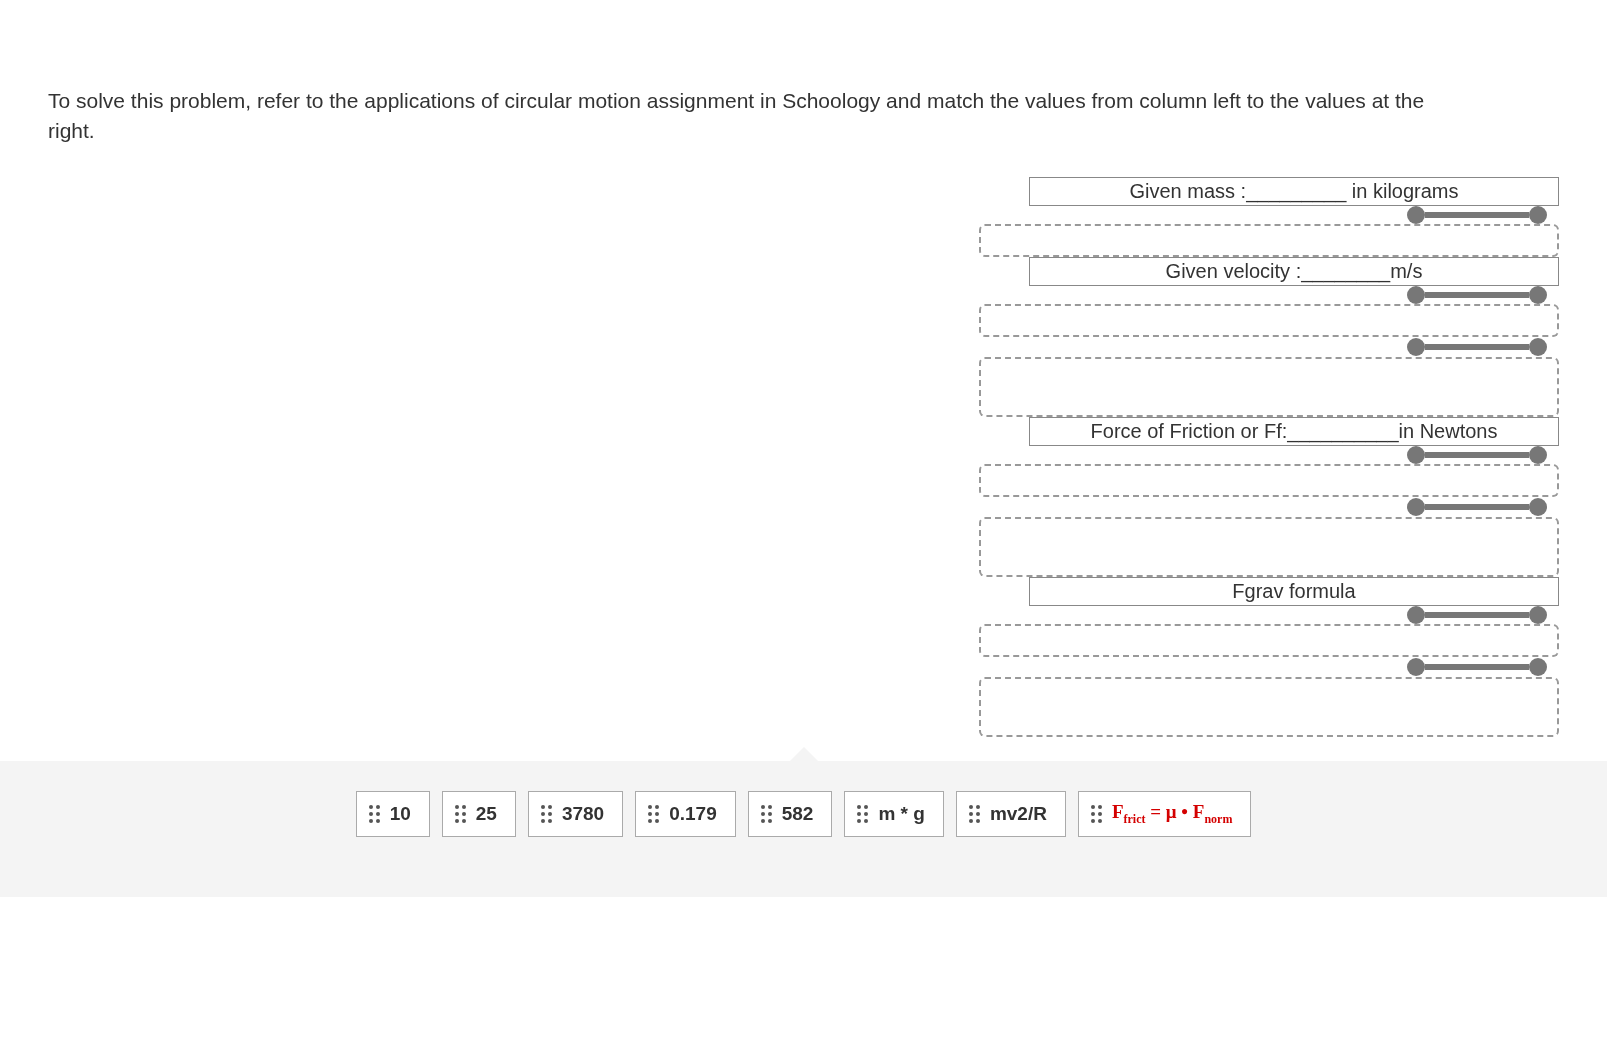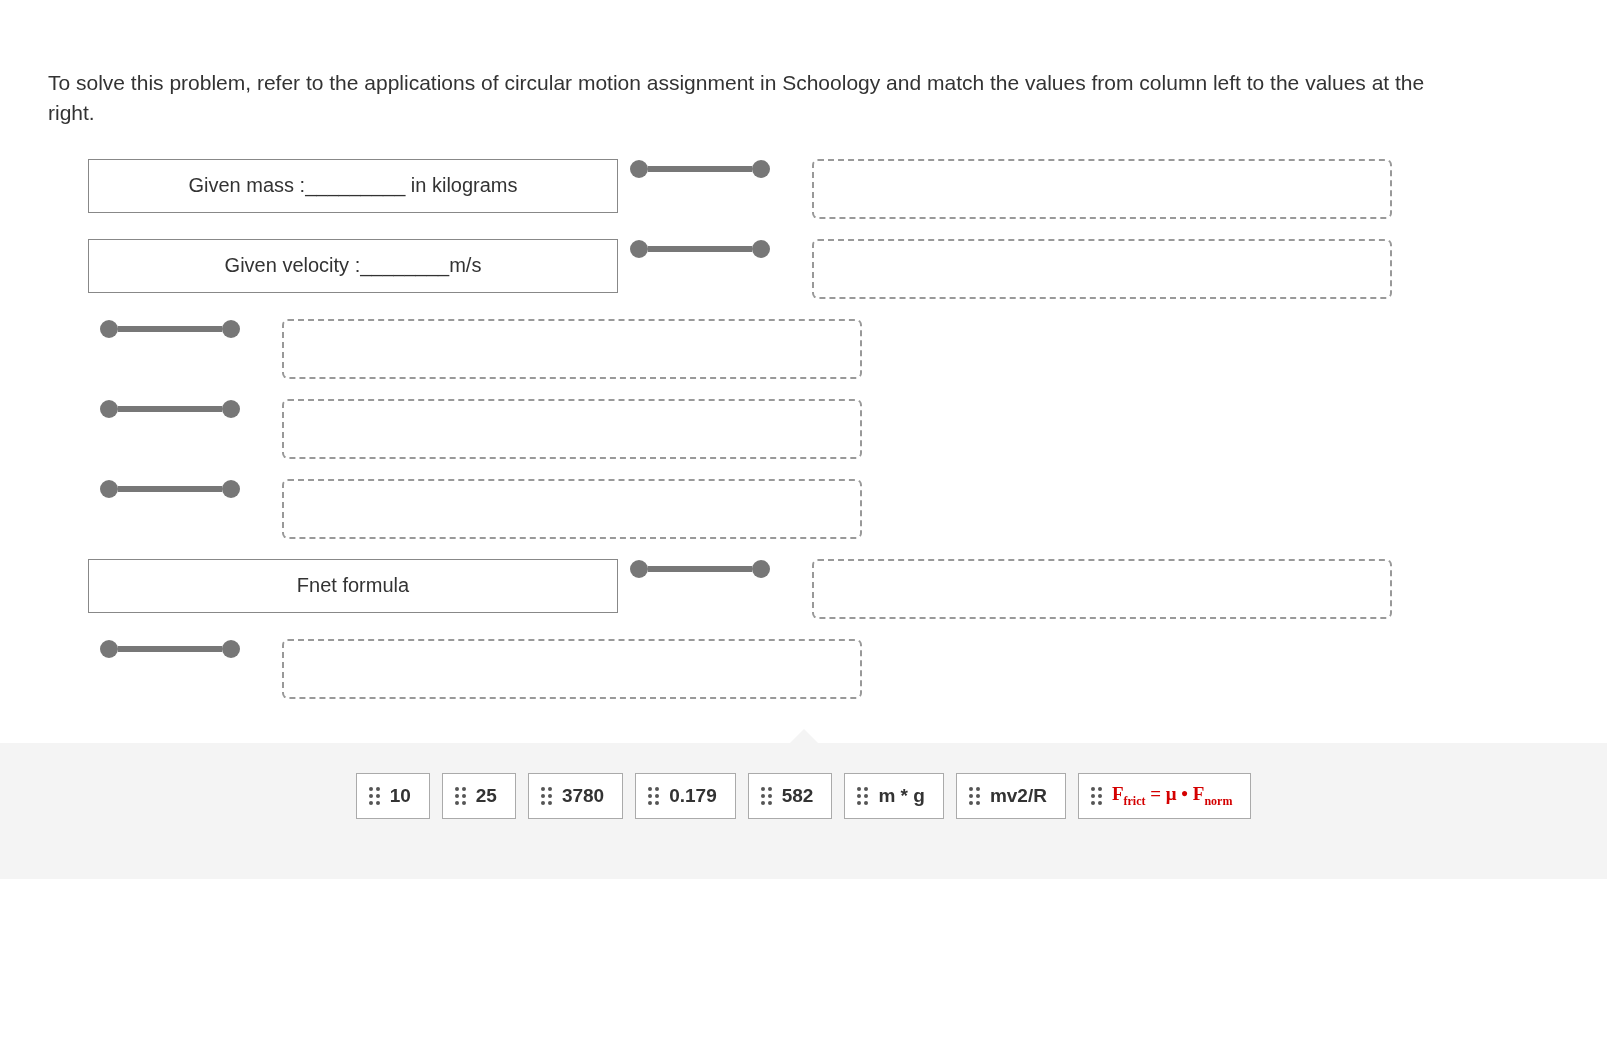--- a/index.html
+++ b/index.html
@@ -1,20 +1,20 @@
 <!DOCTYPE html>
 <html><head>
 <meta charset="utf-8">
 <style>
   * { box-sizing: border-box; margin: 0; padding: 0; }
   html, body { width: 1607px; height: 1063px; background: #fff; font-family: Arial, Helvetica, sans-serif; color: #333; }
-  .page { padding: 68px 48px 0 48px; }
+  .page { padding: 86px 48px 0 48px; }
   .instruction { font-size: 21px; line-height: 1.45; color: #333; max-width: 1380px; }
   .work-area { margin-top: 30px; padding-left: 40px; }
-  .row { display: flex; align-items: flex-start; height: 80px; }
+  .row { display: flex; align-items: flex-end; height: 80px; flex-direction: column; }
   .prompt-box {
     width: 530px; height: 54px;
     border: 1.5px solid #888;
     display: flex; align-items: center; justify-content: center;
     font-size: 20px; color: #333;
     background: #fff;
   }
   .connector {
     display: flex; align-items: center; margin-left: 12px; margin-right: 12px;
     width: 140px; height: 20px;
@@ -113,48 +113,49 @@
 
     <div class="row">
       <div class="connector">
         <div class="endcap"></div>
         <div class="bar"></div>
         <div class="endcap"></div>
       </div>
       <div class="target-box"></div>
     </div>
 
-
-    <div class="row">
-      <div class="connector">
-        <div class="endcap"></div>
-        <div class="bar"></div>
-        <div class="endcap"></div>
-      </div>
-      <div class="target-box"></div>
-    </div>
-
-    <div class="row">
-      <div class="connector">
-        <div class="endcap"></div>
-        <div class="bar"></div>
-        <div class="endcap"></div>
-      </div>
-      <div class="target-box"></div>
-    </div>
-
-    <div class="row">
-      <div class="prompt-box">Fnet formula</div>
-      <div class="connector">
-        <div class="endcap"></div>
-        <div class="bar"></div>
-        <div class="endcap"></div>
-      </div>
-      <div class="target-box"></div>
-    </div>
+    <div class="row">
+      <div class="prompt-box">Force of Friction or Ff:__________in Newtons</div>
+      <div class="connector">
+        <div class="endcap"></div>
+        <div class="bar"></div>
+        <div class="endcap"></div>
+      </div>
+      <div class="target-box"></div>
+    </div>
+
+    <div class="row">
+      <div class="connector">
+        <div class="endcap"></div>
+        <div class="bar"></div>
+        <div class="endcap"></div>
+      </div>
+      <div class="target-box"></div>
+    </div>
+
+    <div class="row">
+      <div class="prompt-box">Fgrav formula</div>
+      <div class="connector">
+        <div class="endcap"></div>
+        <div class="bar"></div>
+        <div class="endcap"></div>
+      </div>
+      <div class="target-box"></div>
+    </div>
+
 
     <div class="row">
       <div class="connector">
         <div class="endcap"></div>
         <div class="bar"></div>
         <div class="endcap"></div>
       </div>
       <div class="target-box"></div>
     </div>
 

